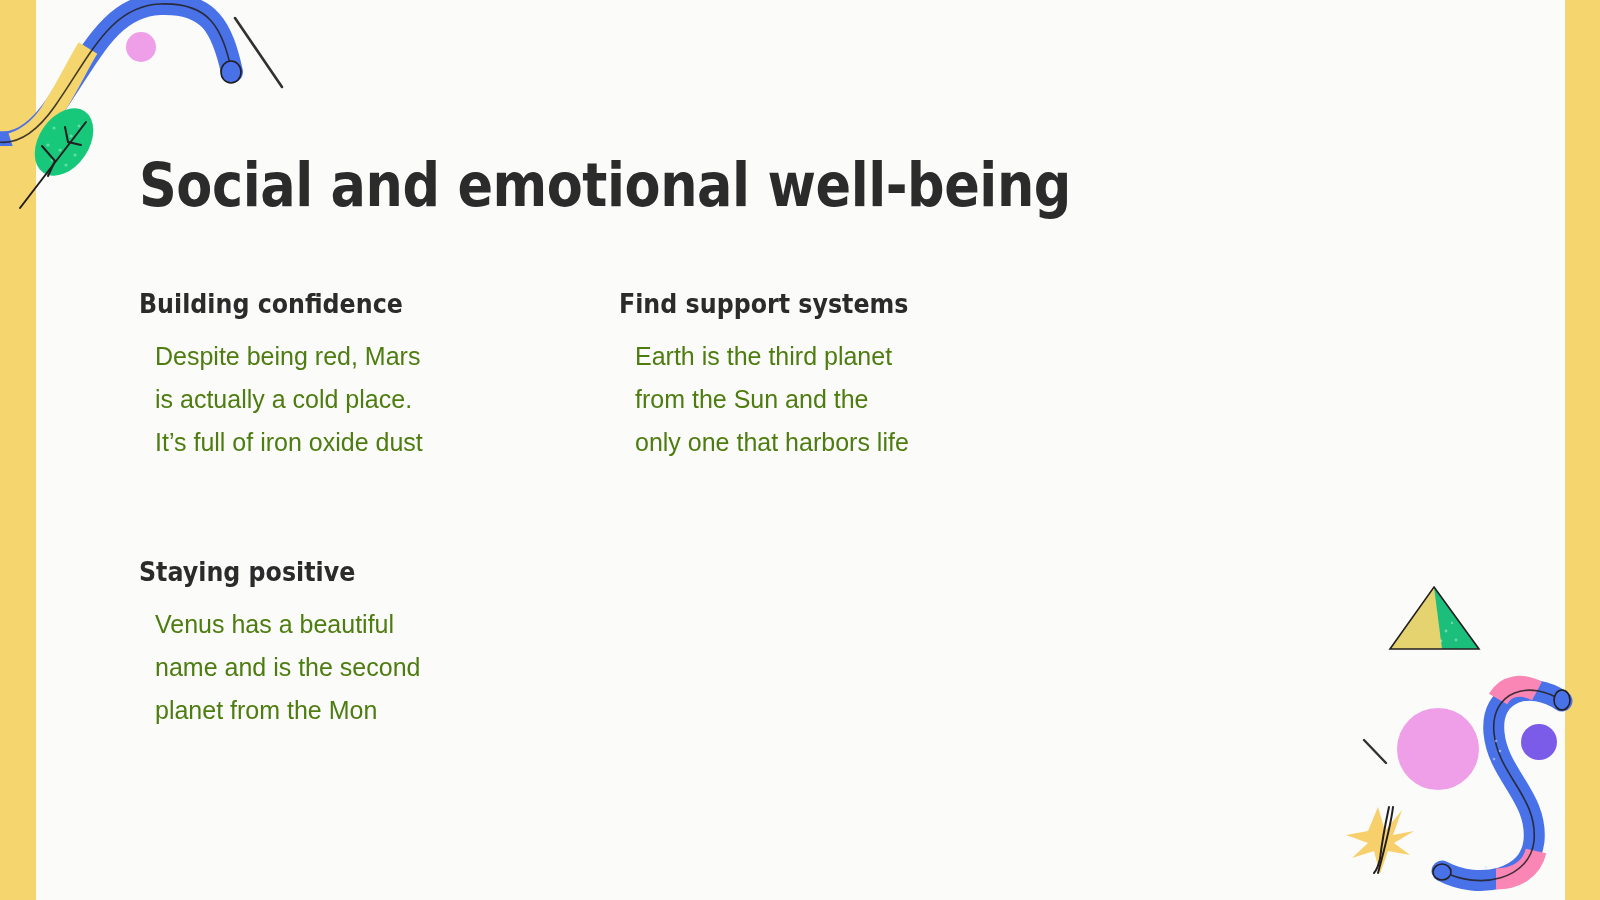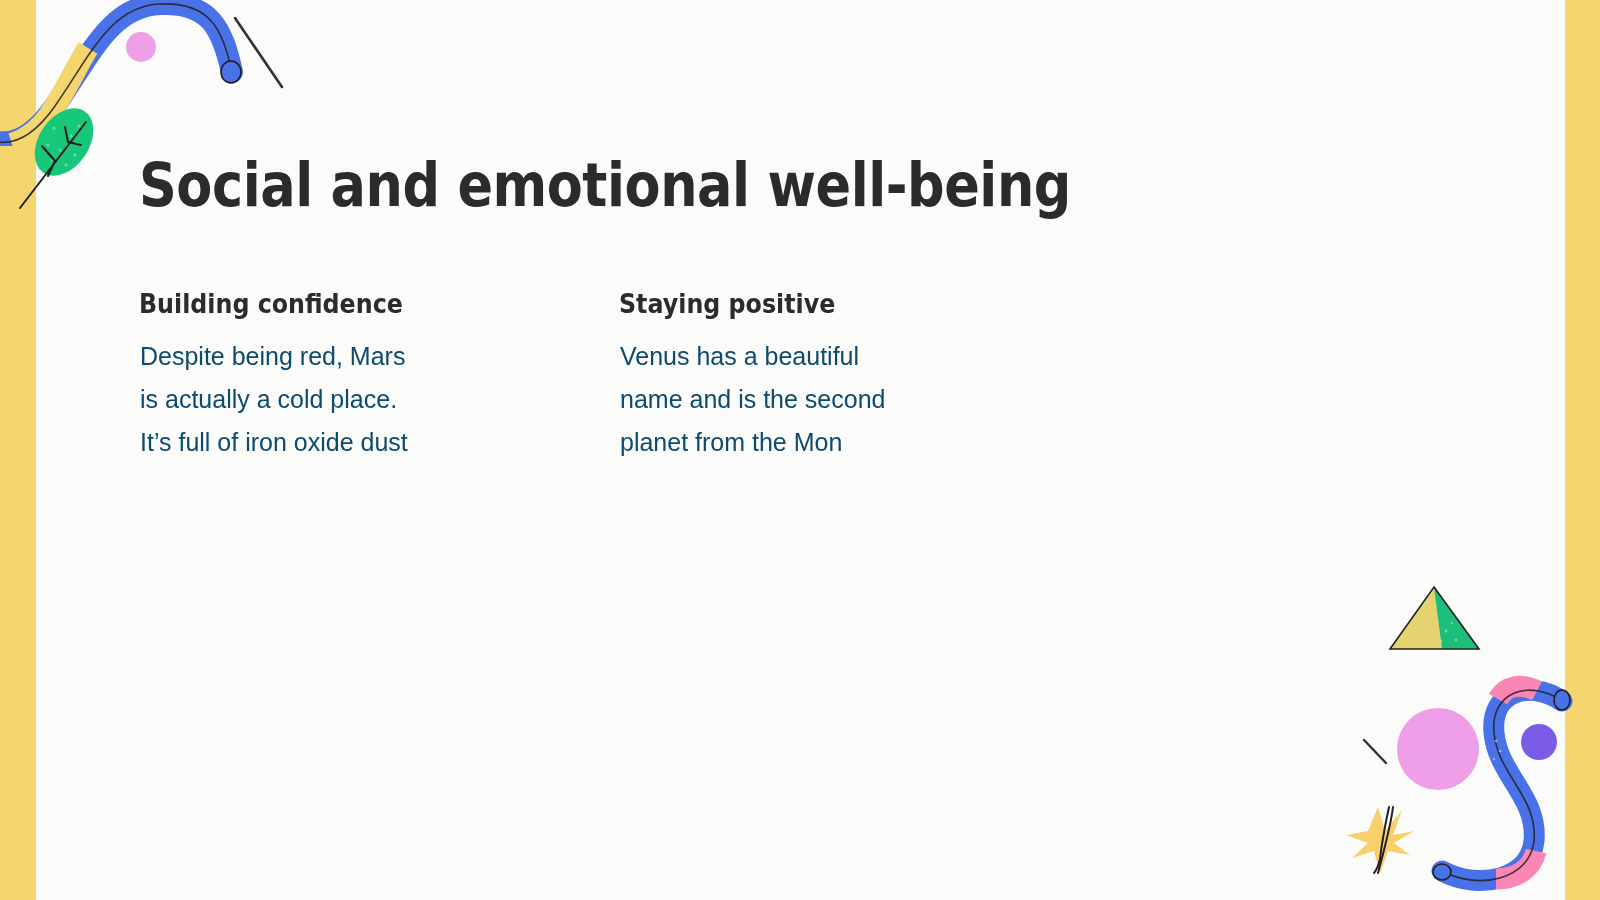--- a/index.html
+++ b/index.html
@@ -72,22 +72,22 @@
     margin: 0 0 16px 0;
     transform: scaleX(0.88);
     transform-origin: left top;
     white-space: nowrap;
   }
   .cell-body {
     font-family: "Liberation Sans", sans-serif;
     font-weight: 400;
     font-size: 25px;
     line-height: 1.72;
-    color: #0c4a6e;
-    margin: 1px;
+    color: #4d7c0f;
+    margin: 16px;
     white-space: pre-line;
   }
 </style>
 </head>
 <body>
 
 <div id="slide">
 
   <div class="edge-bar left"></div>
   <div class="edge-bar right"></div>
@@ -166,20 +166,26 @@
   <h1 class="title">Social and emotional well-being</h1>
 
   <div class="grid">
     <div class="cell">
       <h2 class="cell-heading">Building confidence</h2>
       <p class="cell-body">Despite being red, Mars
 is actually a cold place.
 It’s full of iron oxide dust</p>
     </div>
     <div class="cell">
+      <h2 class="cell-heading">Find support systems</h2>
+      <p class="cell-body">Earth is the third planet
+from the Sun and the
+only one that harbors life</p>
+    </div>
+    <div class="cell">
       <h2 class="cell-heading">Staying positive</h2>
       <p class="cell-body">Venus has a beautiful
 name and is the second
 planet from the Mon</p>
     </div>
   </div>
 
 </div>
 
 </body></html>

